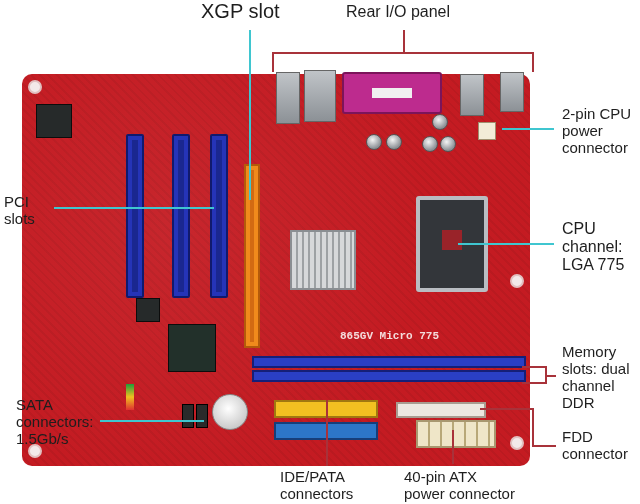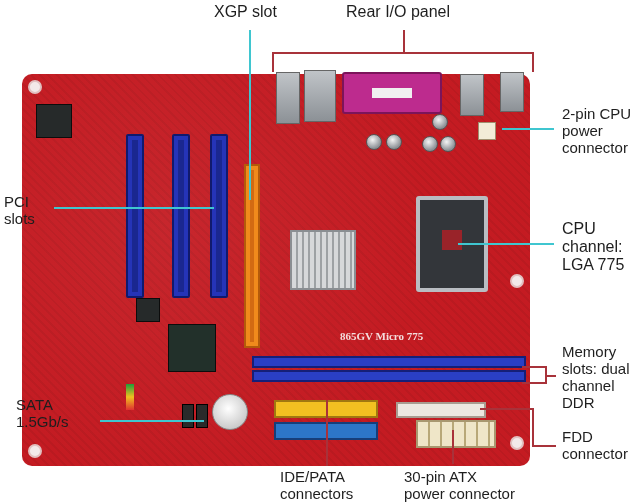--- a/index.html
+++ b/index.html
@@ -27,21 +27,21 @@
   .port-grey { background:linear-gradient(#c0c4c8,#8c9196); border:1px solid #666; }
   .parallel { background:#bd2b8e; border:2px solid #7c145a; border-radius:3px; }
   .ide-y { background:#f2c021; border:2px solid #a07810; }
   .ide-b { background:#2d76c8; border:2px solid #163e7a; }
   .fdd { background:#ede7e0; border:2px solid #a89c90; }
   .atx { background:#efe6c8; border:2px solid #a89870;
          background-image:repeating-linear-gradient(90deg,#efe6c8 0 10px,#b8a878 10px 12px),
                           repeating-linear-gradient(0deg, transparent 0 9px, #b8a878 9px 11px); }
   .socket { background:#33363a; border:4px solid #b9bdc2; border-radius:3px; }
   .battery { border-radius:50%; background:radial-gradient(circle at 45% 40%, #ffffff, #c9c9c9 75%); border:1px solid #888; }
-  .silk { position:absolute; color:#f4dcdc; font-weight:bold; font-family:Liberation Serif, serif; }
+  .silk { position:absolute; color:#f4dcdc; font-weight:bold; font-family:Liberation Mono, monospace; }
 </style>
 </head>
 <body>
 
 <div class="board">
 
   <div class="abs hole" style="left:6px;top:6px;width:10px;height:10px"></div>
   <div class="abs hole" style="left:488px;top:200px;width:10px;height:10px"></div>
   <div class="abs hole" style="left:6px;top:370px;width:10px;height:10px"></div>
   <div class="abs hole" style="left:488px;top:362px;width:10px;height:10px"></div>
@@ -120,21 +120,21 @@
 <div class="line rd" style="left:480px;top:408px;width:54px;height:2px"></div>
 <div class="line rd" style="left:532px;top:408px;width:2px;height:38px"></div>
 <div class="line rd" style="left:532px;top:445px;width:24px;height:2px"></div>
 
 <div class="line rd" style="left:452px;top:430px;width:2px;height:34px"></div>
 
 <div class="line rd" style="left:326px;top:400px;width:2px;height:66px"></div>
 
 <div class="line cy" style="left:100px;top:420px;width:104px;height:2px"></div>
 
-<div class="label" style="left:214px;top:3px;font-size:16px">XGP slot</div>
+<div class="label" style="left:201px;top:3px;font-size:20px">XGP slot</div>
 <div class="label" style="left:346px;top:3px;font-size:16px">Rear I/O panel</div>
 
 <div class="label" style="left:562px;top:105px">
   <div>2-pin CPU</div>
   <div>power</div>
   <div>connector</div>
 </div>
 
 <div class="label" style="left:562px;top:220px;font-size:16px;line-height:18px">
   <div>CPU</div>
@@ -148,30 +148,31 @@
   <div>channel</div>
   <div>DDR</div>
 </div>
 
 <div class="label" style="left:562px;top:428px">
   <div>FDD</div>
   <div>connector</div>
 </div>
 
 <div class="label" style="left:404px;top:468px">
-  <div>30-pin ATX</div>
+  <div>40-pin ATX</div>
   <div>power connector</div>
 </div>
 
 <div class="label" style="left:280px;top:468px">
   <div>IDE/PATA</div>
   <div>connectors</div>
 </div>
 
 <div class="label" style="left:16px;top:396px">
   <div>SATA</div>
+  <div>connectors:</div>
   <div>1.5Gb/s</div>
 </div>
 
 <div class="label" style="left:4px;top:193px">
   <div>PCI</div>
   <div>slots</div>
 </div>
 
 </body></html>

